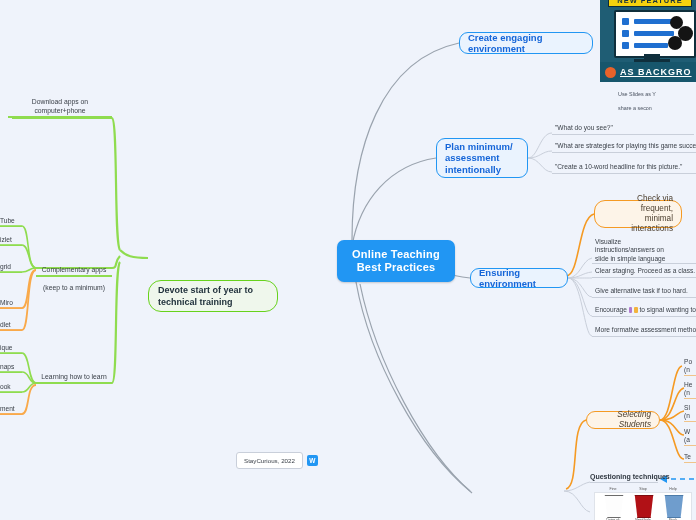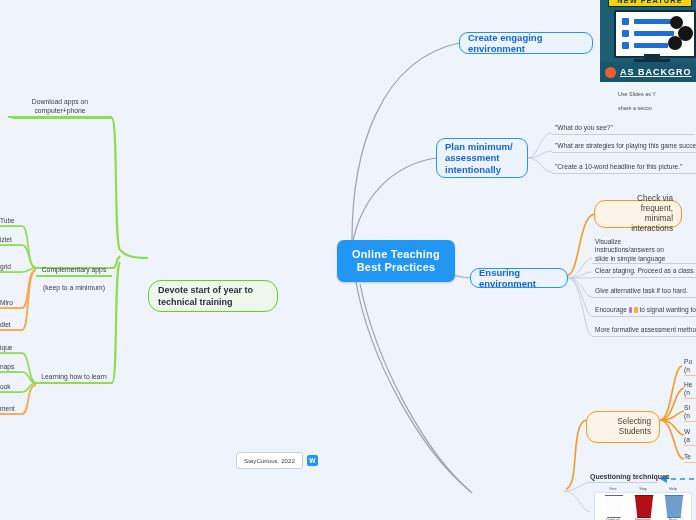--- a/index.html
+++ b/index.html
@@ -318,21 +318,21 @@
     <span>Encourage</span>
     <span style="display:inline-block;width:6px;height:6px;background:#b07ad0;border-radius:1px;margin:0 1px 1px 2px;"></span>
     <span style="display:inline-block;width:6px;height:6px;background:#f2b33d;border-radius:1px;margin:0 2px 1px 1px;"></span>
     <span>to signal wanting to</span>
   </div>
   <div class="node n-leaf" style="left:592px;top:326px;width:104px;height:11px;">
     <span>More formative assessment method</span>
   </div>
 
 
-  <div class="node n-orange" style="left:586px;top:411px;width:74px;height:32px;">
+  <div class="node n-orange" style="left:586px;top:411px;width:74px;height:18px;font-style:italic;">
     <span>Selecting Students</span>
   </div>
 
   <div class="node n-qtech" style="left:590px;top:472px;width:68px;height:11px;">
     <span>Questioning techniques</span>
   </div>
 
   <div class="node n-leaf-plain" style="left:684px;top:358px;width:14px;height:18px;display:block;border-bottom:1px solid #f0c48a;">
     <div>Po</div>
     <div>(n</div>

